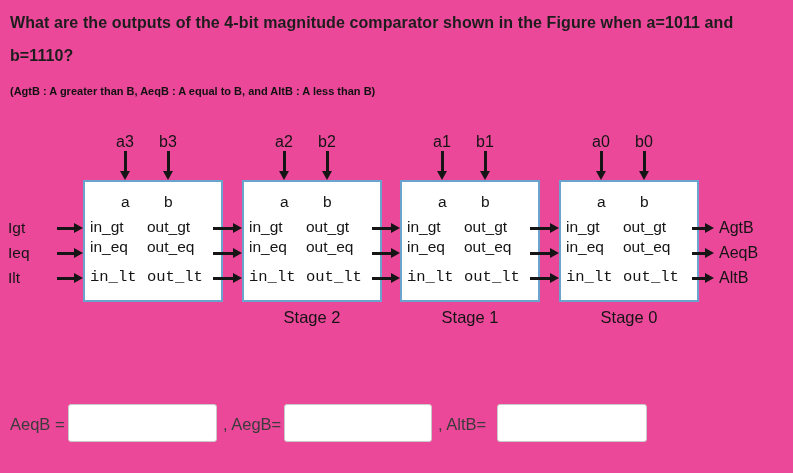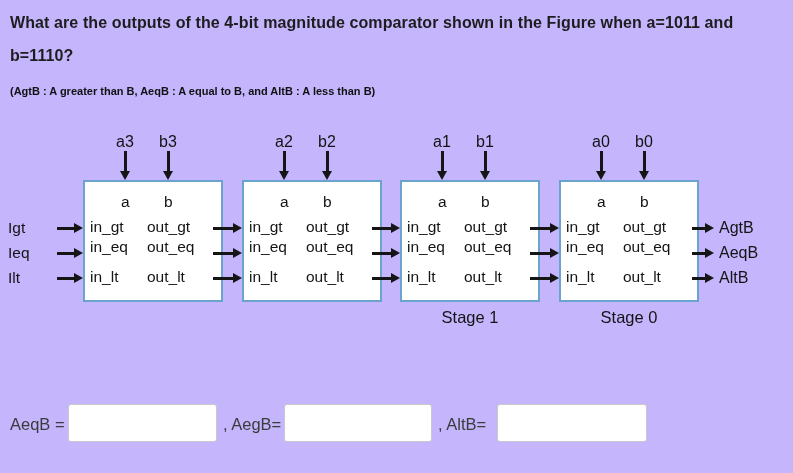--- a/index.html
+++ b/index.html
@@ -1,21 +1,21 @@
 <!DOCTYPE html>
 <html style="--boxblue: #6ba3cf;"><head>
 <meta charset="utf-8">
 <style>
   html, body { margin: 0; padding: 0; background: #ffffff; }
   body { font-family: "Liberation Sans", sans-serif; }
   .page {
     position: relative;
     width: 793px;
     height: 473px;
-    background: #c4b5fd;
+    background: #ec4899;
     overflow: hidden;
   }
   .abs { position: absolute; }
 
   
   .question-main {
     left: 10px; top: 6px; width: 778px;
     font-size: 16px; font-weight: 600; color: #1d1d1d;
     line-height: 33px; letter-spacing: 0.1px;
   }
@@ -42,21 +42,21 @@
     position: absolute; top: 126px; left: 0; width: 100%;
     text-align: center; font-size: 16.5px; color: #141414;
   }
   .port { position: absolute; font-size: 15.5px; color: #141414; white-space: nowrap; }
   .port.pa { left: 36px; top: 11px; }
   .port.pb { left: 79px; top: 11px; }
   .port.cin  { left: 5px; }
   .port.cout { left: 62px; }
   .port.r1 { top: 36px; }
   .port.r2 { top: 56px; }
-  .port.r3 { top: 86px; }
+  .port.r3 { top: 86px; font-family: Liberation Mono, monospace; }
 
   
   .harrow { position: absolute; height: 2.5px; background: #151515; }
   .harrow::after {
     content: ""; position: absolute; right: -9px; top: -4.25px;
     border-left: 9px solid #151515;
     border-top: 5.5px solid transparent;
     border-bottom: 5.5px solid transparent;
   }
   .varrow { position: absolute; width: 2.5px; height: 20px; top: -31px; background: #151515; }
@@ -136,20 +136,21 @@
     <span class="varrow a"></span>
     <span class="varrow b"></span>
     <span class="port pa">a</span>
     <span class="port pb">b</span>
     <span class="port r1 cin">in_gt</span>
     <span class="port r1 cout">out_gt</span>
     <span class="port r2 cin">in_eq</span>
     <span class="port r2 cout">out_eq</span>
     <span class="port r3 cin">in_lt</span>
     <span class="port r3 cout">out_lt</span>
+    <span class="caption">Stage 2</span>
   </div>
 
   <span class="harrow" style="left:372px; top:227px; width:19px"></span>
   <span class="harrow" style="left:372px; top:252px; width:19px"></span>
   <span class="harrow" style="left:372px; top:277px; width:19px"></span>
 
   <div class="stage" style="left:400px">
     <span class="toplbl a">a1</span>
     <span class="toplbl b">b1</span>
     <span class="varrow a"></span>

